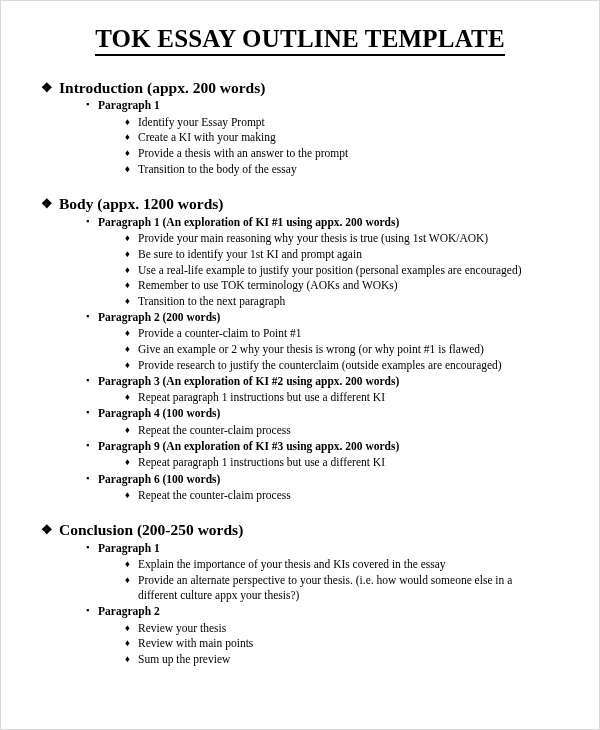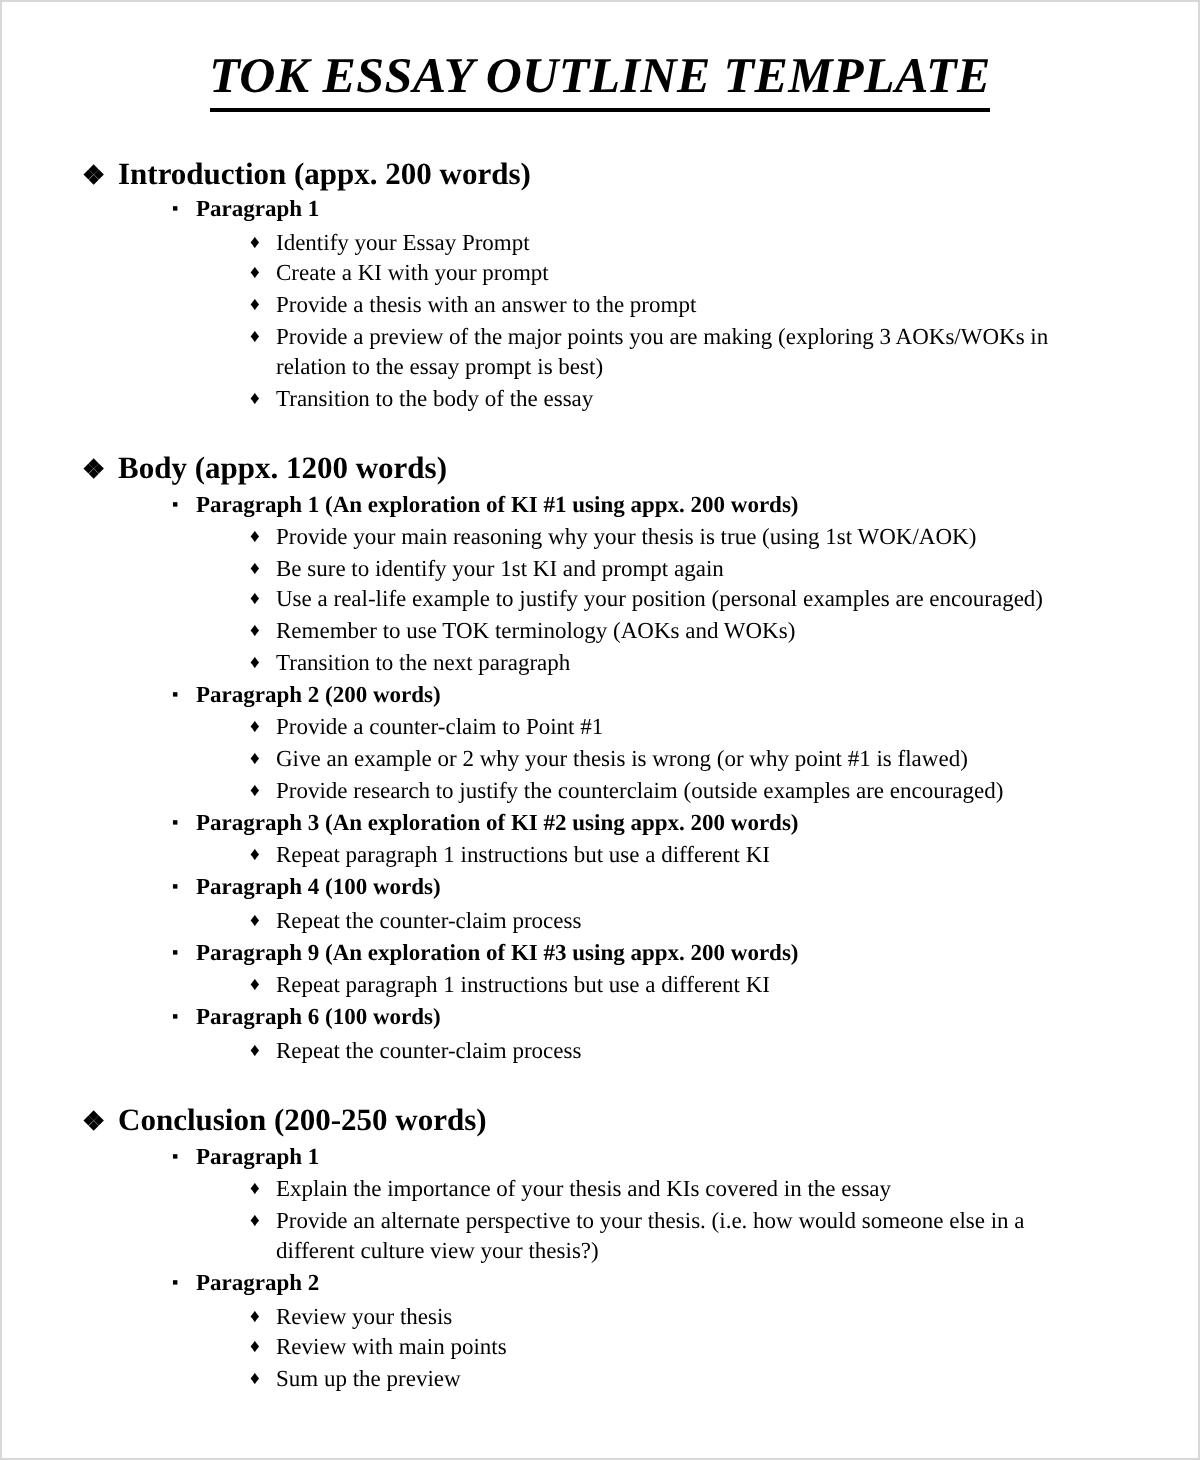--- a/index.html
+++ b/index.html
@@ -22,21 +22,20 @@
     overflow: hidden;
   }
   .doc-title {
     text-align: center;
     font-size: 25px;
     font-weight: bold;
     letter-spacing: 0.2px;
     margin: 24px 0 0 0;
     padding: 0 20px 1px 20px;
     line-height: 1.1;
-    font-style: italic;
   }
   .doc-title span.title-text {
     border-bottom: 2.5px solid #000;
     padding-bottom: 1px;
     display: inline-block;
   }
   .outline {
     margin: 0;
     padding: 0;
   }
@@ -107,23 +106,23 @@
 
   <h1 class="doc-title">
     <span class="title-text">TOK ESSAY OUTLINE TEMPLATE</span>
   </h1>
 
   <div class="outline" id="outline-root">
       <div class="section">
         <div class="lvl1"><span class="bullet">❖</span><span>Introduction (appx. 200 words)</span></div>
         <div class="lvl2"><span class="bullet">▪</span><span>Paragraph 1</span></div>
         <div class="lvl3"><span class="bullet">♦</span><span>Identify your Essay Prompt</span></div>
-        <div class="lvl3"><span class="bullet">♦</span><span>Create a KI with your prompt</span></div>
+        <div class="lvl3"><span class="bullet">♦</span><span>Create a KI with your making</span></div>
         <div class="lvl3"><span class="bullet">♦</span><span>Provide a thesis with an answer to the prompt</span></div>
-        <div class="lvl3"><span class="bullet">♦</span><span>Provide a preview of the major points you are making (exploring 3 AOKs/WOKs in relation to the essay prompt is best)</span></div>
+        <div class="lvl3"><span class="bullet">♦</span></div>
         <div class="lvl3"><span class="bullet">♦</span><span>Transition to the body of the essay</span></div>
       </div>
       <div class="section">
         <div class="lvl1"><span class="bullet">❖</span><span>Body (appx. 1200 words)</span></div>
         <div class="lvl2"><span class="bullet">▪</span><span>Paragraph 1 (An exploration of KI #1 using appx. 200 words)</span></div>
         <div class="lvl3"><span class="bullet">♦</span><span>Provide your main reasoning why your thesis is true (using 1st WOK/AOK)</span></div>
         <div class="lvl3"><span class="bullet">♦</span><span>Be sure to identify your 1st KI and prompt again</span></div>
         <div class="lvl3"><span class="bullet">♦</span><span>Use a real-life example to justify your position (personal examples are encouraged)</span></div>
         <div class="lvl3"><span class="bullet">♦</span><span>Remember to use TOK terminology (AOKs and WOKs)</span></div>
         <div class="lvl3"><span class="bullet">♦</span><span>Transition to the next paragraph</span></div>
@@ -137,21 +136,21 @@
         <div class="lvl3"><span class="bullet">♦</span><span>Repeat the counter-claim process</span></div>
         <div class="lvl2"><span class="bullet">▪</span><span>Paragraph 9 (An exploration of KI #3 using appx. 200 words)</span></div>
         <div class="lvl3"><span class="bullet">♦</span><span>Repeat paragraph 1 instructions but use a different KI</span></div>
         <div class="lvl2"><span class="bullet">▪</span><span>Paragraph 6 (100 words)</span></div>
         <div class="lvl3"><span class="bullet">♦</span><span>Repeat the counter-claim process</span></div>
       </div>
       <div class="section">
         <div class="lvl1"><span class="bullet">❖</span><span>Conclusion (200-250 words)</span></div>
         <div class="lvl2"><span class="bullet">▪</span><span>Paragraph 1</span></div>
         <div class="lvl3"><span class="bullet">♦</span><span>Explain the importance of your thesis and KIs covered in the essay</span></div>
-        <div class="lvl3"><span class="bullet">♦</span><span>Provide an alternate perspective to your thesis.  (i.e. how would someone else in a different culture view your thesis?)</span></div>
+        <div class="lvl3"><span class="bullet">♦</span><span>Provide an alternate perspective to your thesis.  (i.e. how would someone else in a different culture appx your thesis?)</span></div>
         <div class="lvl2"><span class="bullet">▪</span><span>Paragraph 2</span></div>
         <div class="lvl3"><span class="bullet">♦</span><span>Review your thesis</span></div>
         <div class="lvl3"><span class="bullet">♦</span><span>Review with main points</span></div>
         <div class="lvl3"><span class="bullet">♦</span><span>Sum up the preview</span></div>
       </div>
     </div>
 
 </div>
 
 </body></html>

